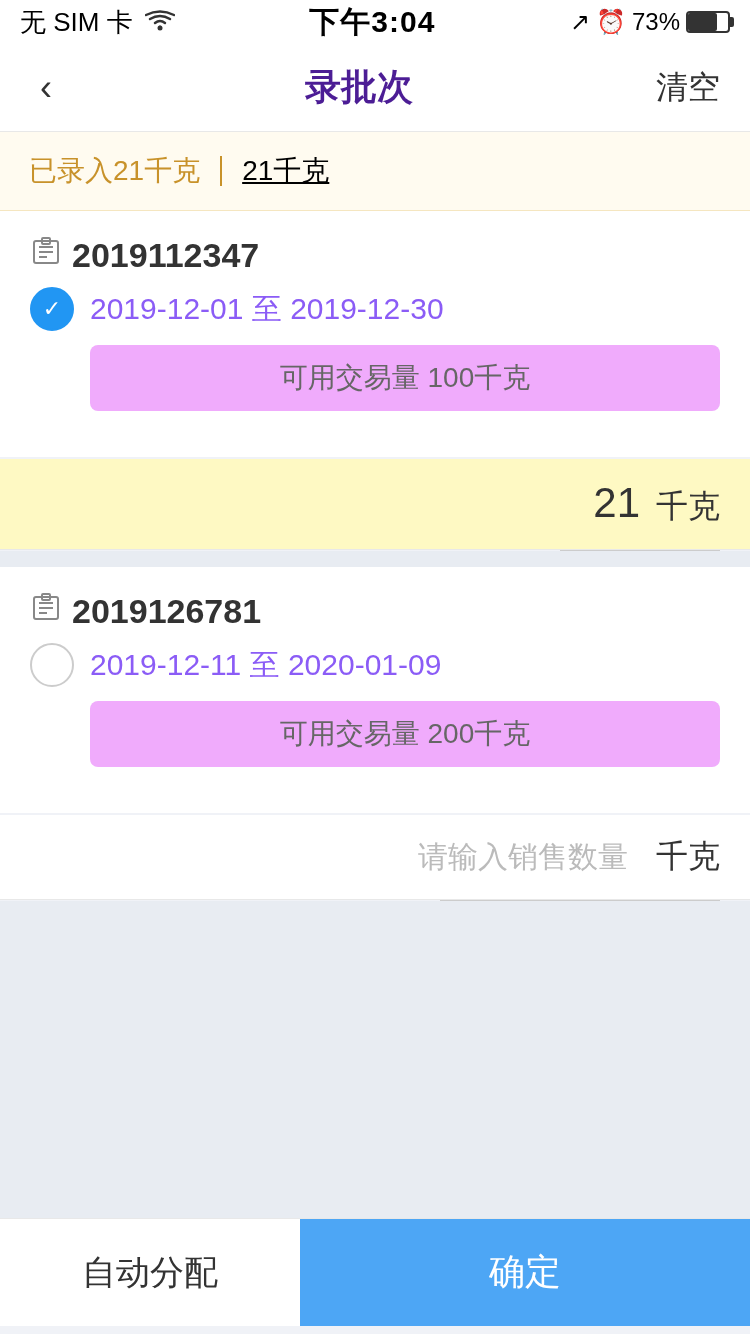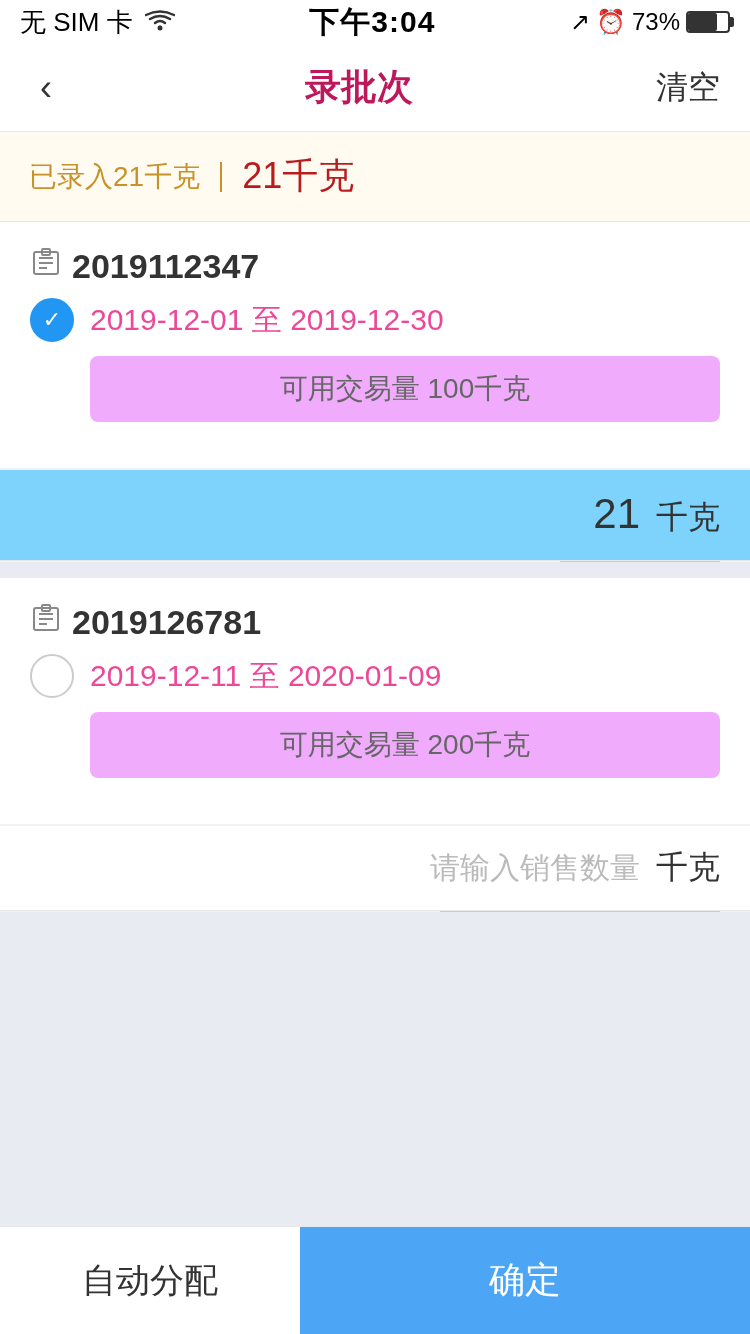--- a/index.html
+++ b/index.html
@@ -81,21 +81,21 @@
     }
     .nav-back {
       font-size: 36px;
       color: #333;
       cursor: pointer;
       padding: 10px;
     }
     .nav-title {
       font-size: 36px;
       font-weight: 600;
-      color: #be185d;
+      color: #4c1d95;
     }
     .nav-clear {
       font-size: 32px;
       color: #333;
       cursor: pointer;
     }
 
     
     .info-banner {
       width: 100%;
@@ -110,23 +110,24 @@
       font-size: 28px;
       color: #c8922a;
       font-weight: 500;
     }
     .info-divider {
       width: 2px;
       height: 30px;
       background: #c8922a;
     }
     .info-value {
-      font-size: 36px;
-      color: #b91c1c;
+      font-size: 28px;
+      color: #000000;
       font-weight: 500;
+      text-decoration: underline;
     }
 
     
     .batch-card {
       background: #fff;
       margin-bottom: 2px;
       padding: 24px 30px 32px 30px;
     }
     .batch-header {
       display: flex;
@@ -163,21 +164,21 @@
     .radio-circle.checked {
       background: #2196f3;
       border-color: #2196f3;
     }
     .radio-check {
       color: #fff;
       font-size: 22px;
     }
     .batch-date {
       font-size: 30px;
-      color: #ec4899;
+      color: #8b5cf6;
     }
     .batch-qty-box {
       background: #f0abfc;
       border-radius: 8px;
       padding: 14px 20px;
       margin-left: 60px;
       margin-bottom: 14px;
       text-align: center;
     }
     .batch-qty-text {
@@ -185,21 +186,21 @@
       color: #666;
     }
 
     
     .amount-row {
       display: flex;
       justify-content: flex-end;
       align-items: baseline;
       gap: 16px;
       padding: 20px 30px;
-      background: #7dd3fc;
+      background: #fef9c3;
       border-bottom: 1px solid #e8e8e8;
     }
     .amount-num {
       font-size: 42px;
       font-weight: 500;
       color: #333;
     }
     .amount-unit {
       font-size: 32px;
       color: #333;
@@ -215,21 +216,21 @@
     .section-divider {
       height: 16px;
       background: #e8ecf2;
     }
 
     
     .input-row {
       display: flex;
       justify-content: flex-end;
       align-items: baseline;
-      gap: 16px;
+      gap: 28px;
       padding: 20px 30px;
       background: #fff;
       border-bottom: 1px solid #e8e8e8;
     }
     .input-placeholder {
       font-size: 30px;
       color: #bbb;
     }
     .input-unit {
       font-size: 32px;
@@ -245,21 +246,21 @@
     
     .gray-area {
       background: #e8ecf2;
       flex: 1;
       min-height: 400px;
     }
 
     
     .bottom-bar {
       position: fixed;
-      bottom: 0;
+      bottom: 8px;
       left: 0;
       width: 750px;
       height: 108px;
       display: flex;
       background: #a16207;
       border-top: 1px solid #e8e8e8;
     }
     .btn-auto {
       flex: 1;
       display: flex;

